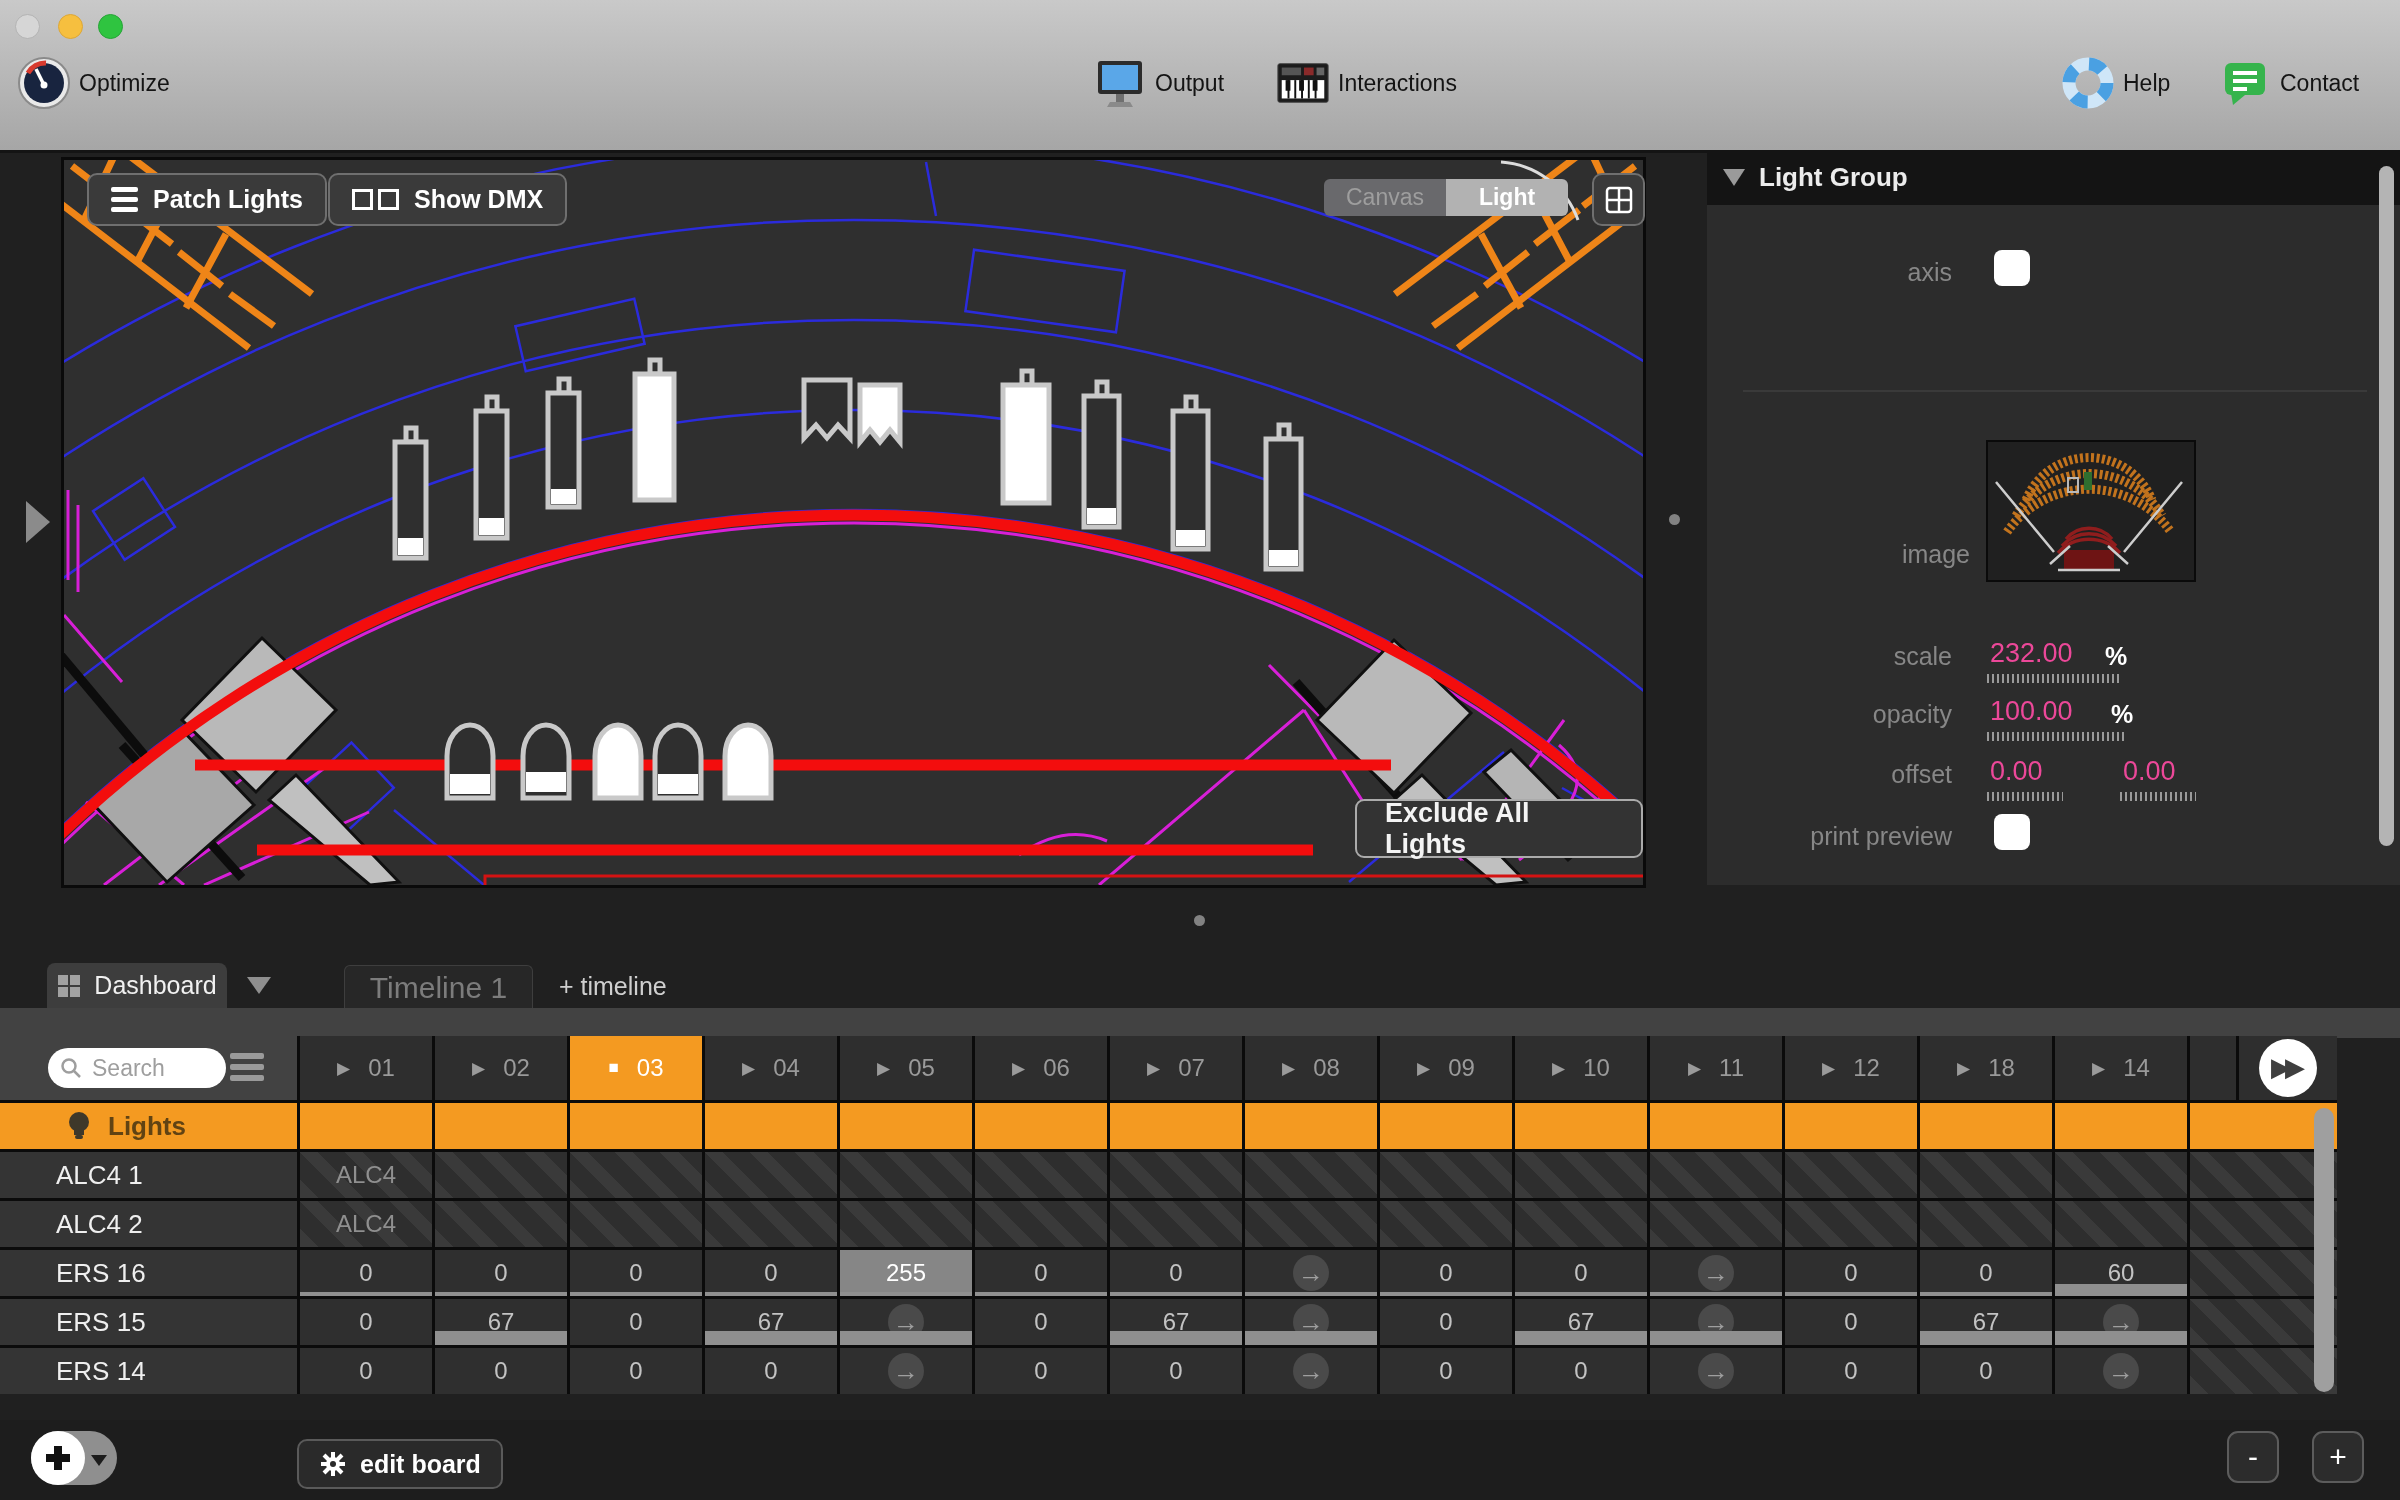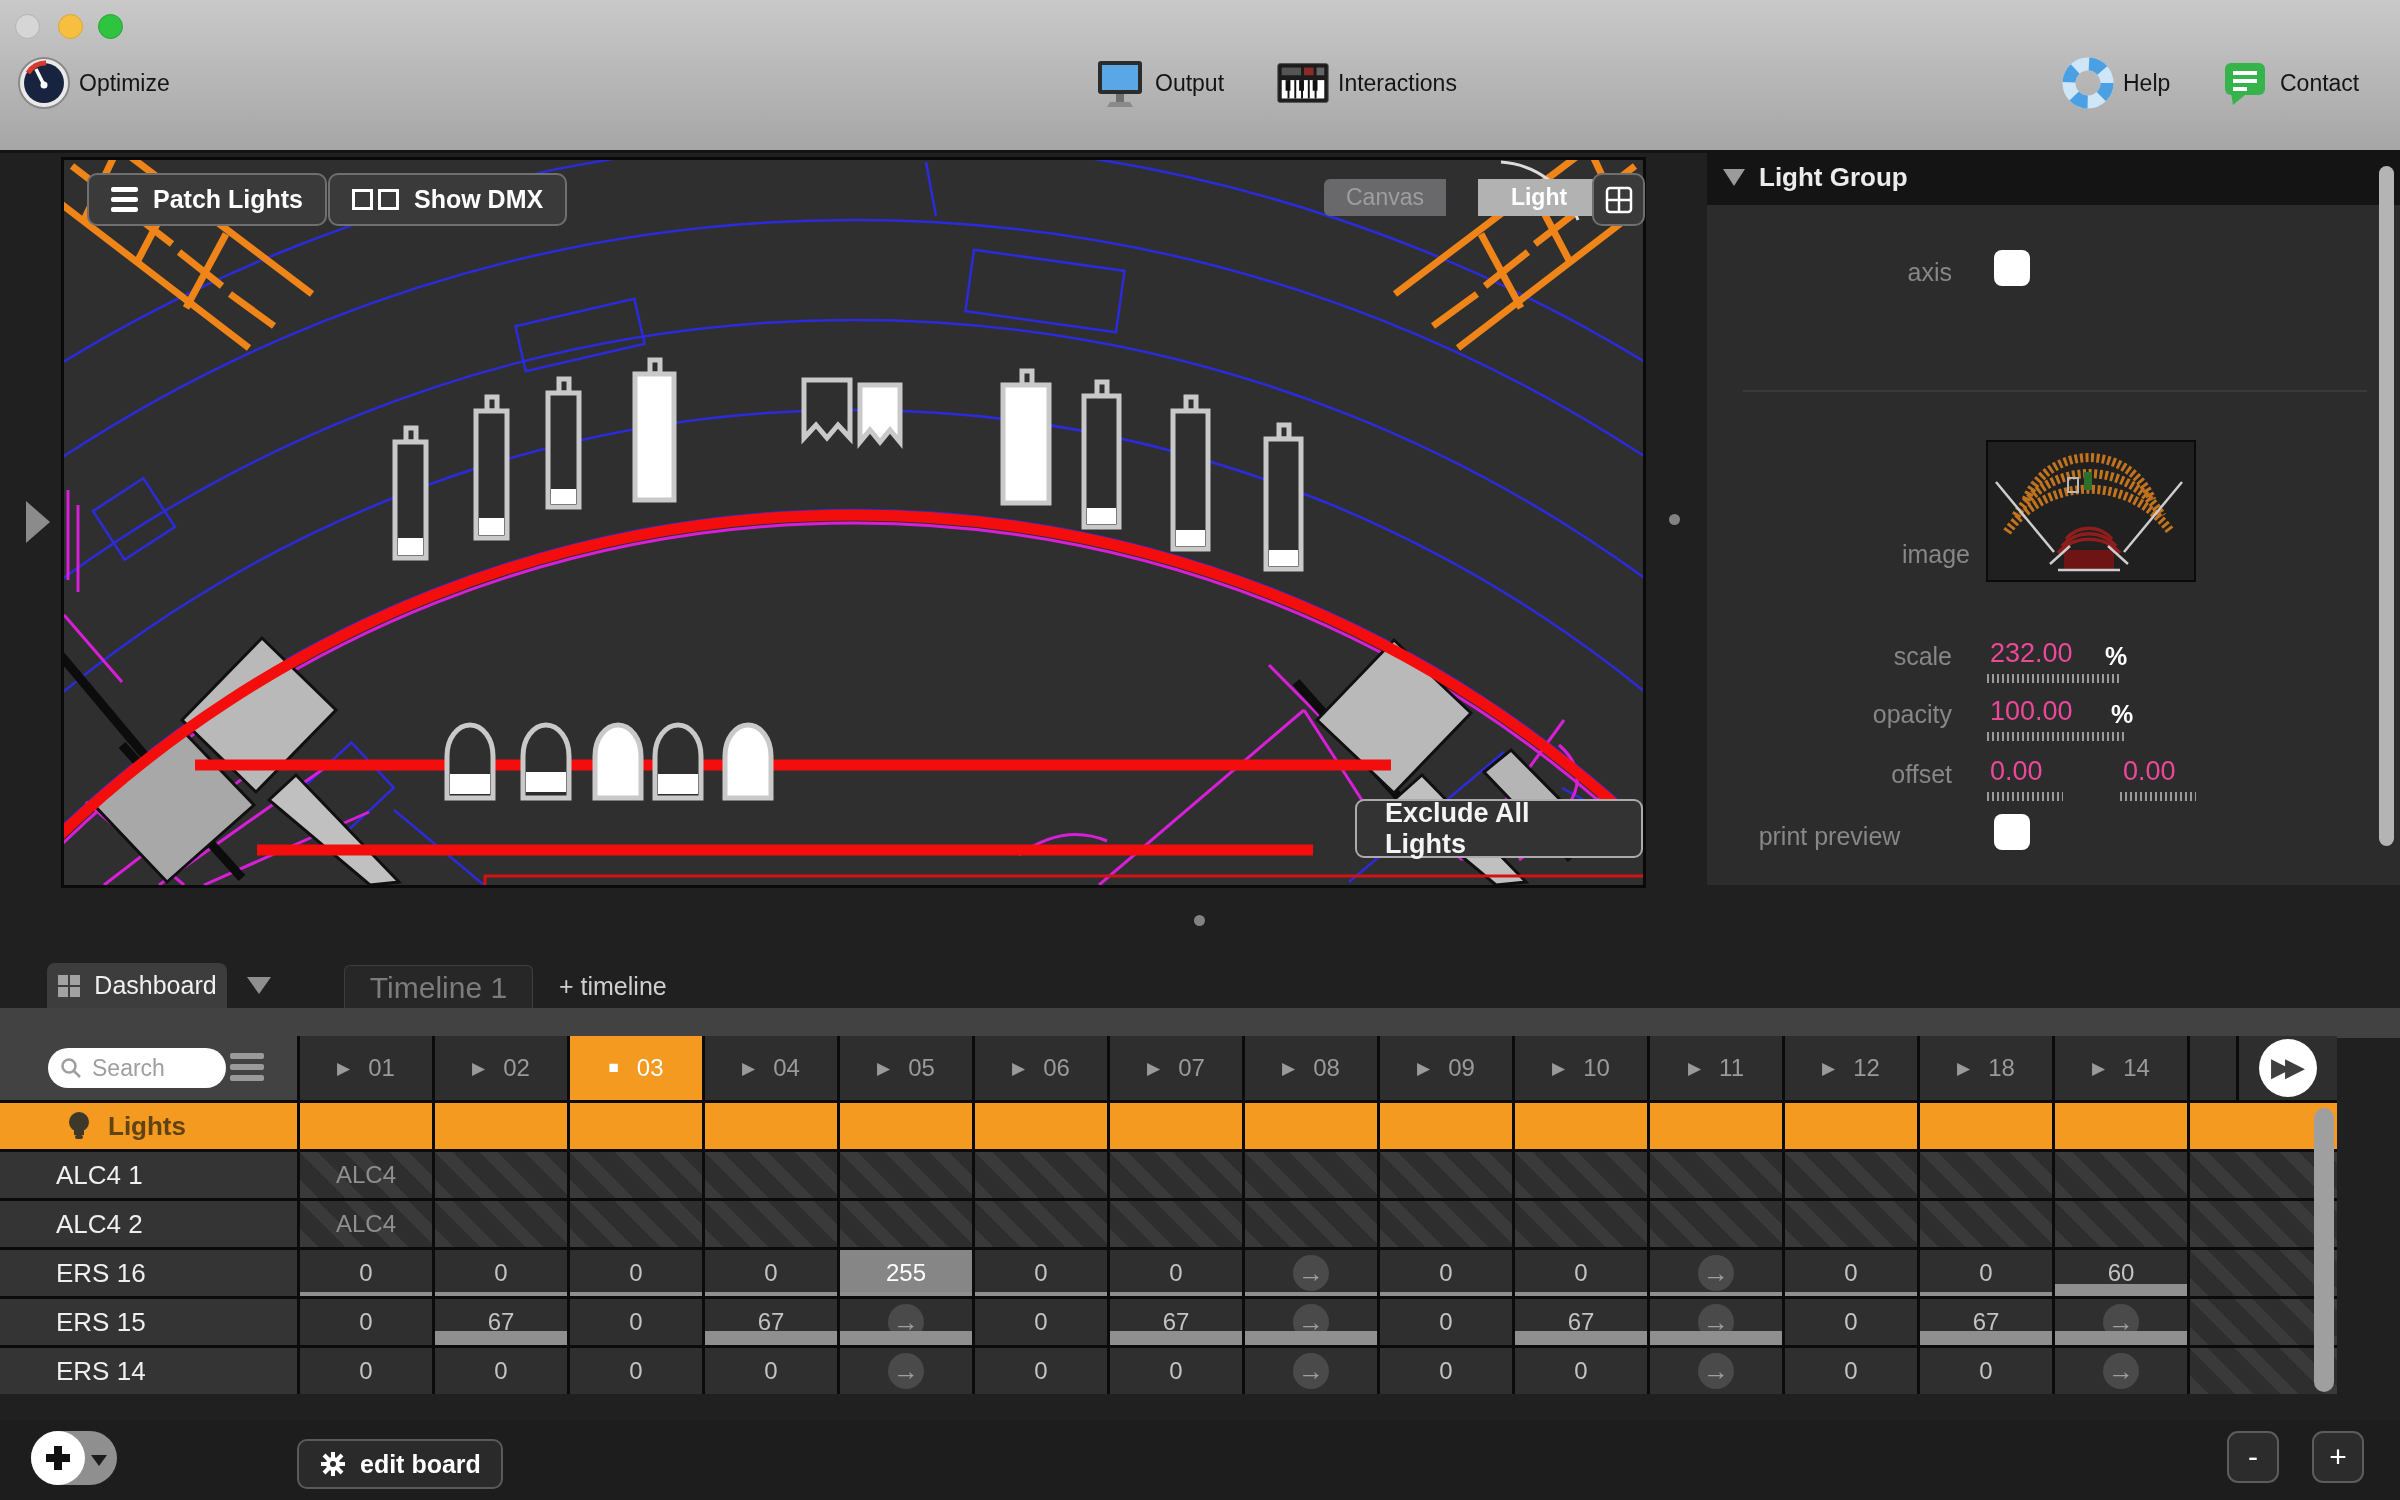--- a/index.html
+++ b/index.html
@@ -21,21 +21,21 @@
   
   #canvas-wrap{position:absolute;left:64px;top:160px;width:1579px;height:725px;background:#2f2f2f;outline:3px solid #0a0a0a;}
   .cbtn{position:absolute;display:flex;align-items:center;gap:15px;background:#3a3a3a;border:2px solid #6f6f6f;
         border-radius:10px;height:49px;padding:0 22px;color:#fff;font-weight:700;font-size:25px;cursor:default;}
   #btn-patch{left:23px;top:13px;}
   #btn-dmx{left:264px;top:13px;}
   .bars{display:flex;flex-direction:column;gap:5px;}
   .bars i{display:block;width:27px;height:5px;background:#fff;border-radius:2px;}
   .sq2{display:flex;gap:5px;}
   .sq2 i{display:block;width:15px;height:15px;border:3px solid #fff;}
-  #view-toggle{position:absolute;left:1260px;top:19px;height:37px;display:flex;border-radius:6px;overflow:hidden;font-size:23px;gap:32px;}
+  #view-toggle{position:absolute;left:1260px;top:19px;height:37px;display:flex;border-radius:6px;overflow:hidden;font-size:23px;}
   #seg-canvas{width:122px;background:#69696c;color:#9e9e9e;display:flex;align-items:center;justify-content:center;}
   #seg-light{width:122px;background:#b2b2b2;color:#fff;font-weight:700;display:flex;align-items:center;justify-content:center;}
   #btn-grid{position:absolute;left:1528px;top:13px;width:49px;height:49px;background:#3a3a3a;border:2px solid #6f6f6f;border-radius:10px;
             display:flex;align-items:center;justify-content:center;}
   #btn-exclude{position:absolute;left:1291px;top:639px;height:55px;padding:0 28px;background:#333333;border:2px solid #ababab;
                border-radius:9px;color:#f4f4f4;font-weight:700;font-size:27px;display:flex;align-items:center;}
   #left-arrow{position:absolute;left:26px;top:501px;width:0;height:0;border-left:24px solid #8b8b8b;
               border-top:21px solid transparent;border-bottom:21px solid transparent;}
   .dot{position:absolute;width:11px;height:11px;border-radius:50%;background:#828282;}
   #panel-dot{left:1669px;top:514px;}
@@ -380,21 +380,21 @@
     <div class="pval" style="left:283px;top:546px;">100.00</div>
     <div class="punit" style="left:404px;top:550px;">%</div>
     <div class="ruler" style="left:280px;top:582px;width:140px;"></div>
 
     <div class="plabel" style="top:610px;">offset</div>
     <div class="pval" style="left:283px;top:606px;">0.00</div>
     <div class="ruler" style="left:280px;top:642px;width:76px;"></div>
     <div class="pval" style="left:416px;top:606px;">0.00</div>
     <div class="ruler" style="left:413px;top:642px;width:76px;"></div>
 
-    <div class="plabel" style="top:672px;text-align:center;">print preview</div>
+    <div class="plabel" style="top:672px;">print preview</div>
     <div class="chk" style="left:287px;top:664px;"></div>
 
     <div id="rp-scroll"></div>
   </div>
 
   <div id="tabs-row">
     <div id="tab-dashboard">
       <svg width="24" height="24" viewBox="0 0 24 24">
         <g fill="#a2a2a2">
             <rect x="1" y="1" width="10" height="10"></rect>

